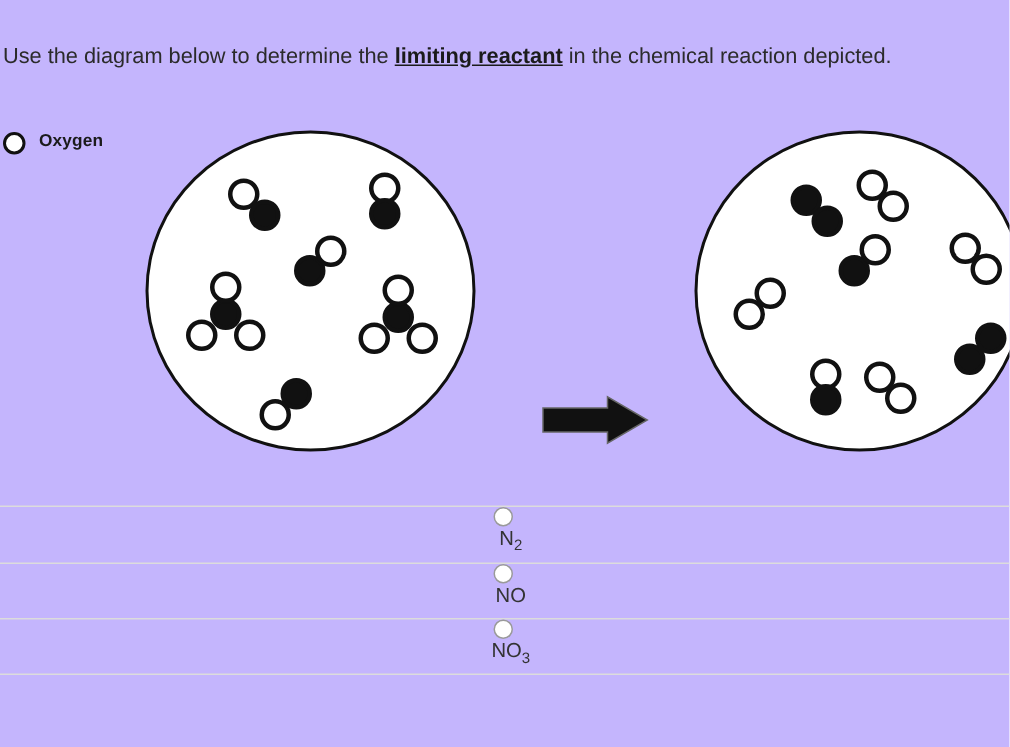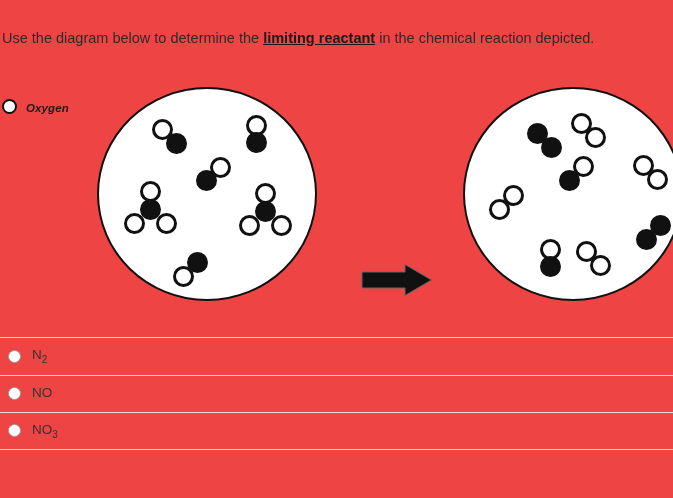--- a/index.html
+++ b/index.html
@@ -3,38 +3,38 @@
 <meta charset="utf-8">
 <style>
   * { box-sizing: border-box; }
   html, body {
     margin: 0; padding: 0;
     width: 673px; height: 498px;
     background: #ffffff;
     font-family: "Liberation Sans", sans-serif;
     overflow: hidden;
   }
-  #root { position: relative; width: 673px; height: 498px; background: #ef4444; }
+  #root { position: relative; width: 673px; height: 498px; background: #c4b5fd; }
 
   
   .prompt {
     position: absolute;
     left: 2px; top: 26px; width: 612px;
     font-size: 14.5px; line-height: 24px;
     color: #2b2b2b;
   }
   .prompt .em {
     font-weight: bold;
     text-decoration: underline;
     color: #1b1b1b;
   }
 
   
   .legend { position: absolute; left: 2px; top: 88px; width: 100px; }
-  .legend-row { display: flex; align-items: flex-end; height: 26px; font-style: italic; }
+  .legend-row { display: flex; align-items: flex-start; height: 26px; }
   .legend-swatch {
     width: 15px; height: 15px; border-radius: 50%;
     border: 2.6px solid #111; margin-right: 9px; flex: none;
   }
   .legend-swatch.hollow { background: #fff; }
   .legend-swatch.filled { background: #111; }
   .legend-label { font-size: 11.5px; font-weight: bold; color: #1b1b1b; letter-spacing: .1px; }
 
   
   .diagram { position: absolute; left: 0; top: 85px; width: 673px; height: 225px; }
@@ -61,20 +61,21 @@
   .arrow { position: absolute; left: 361px; top: 178px; width: 72px; height: 34px; }
 
   
   .options { position: absolute; left: 0; top: 337px; width: 673px; }
   .opt-row {
     position: relative;
     height: 37.5px;
     display: flex; align-items: center;
     border-top: 1px solid #dcdcdc;
     padding-left: 8px;
+    flex-direction: column;
   }
   .opt-row:last-child { border-bottom: 1px solid #dcdcdc; align-items: center; }
   .radio {
     width: 13px; height: 13px; border-radius: 50%;
     border: 1.3px solid #9a9a9a; background: #fff;
     margin-right: 11px; flex: none;
   }
   .opt-label { font-size: 13.5px; color: #333; }
   .opt-label sub { font-size: 10px; vertical-align: sub; }
 </style>

